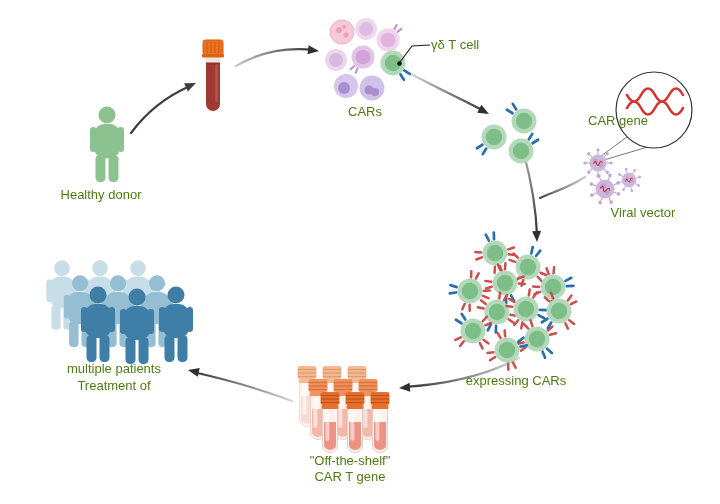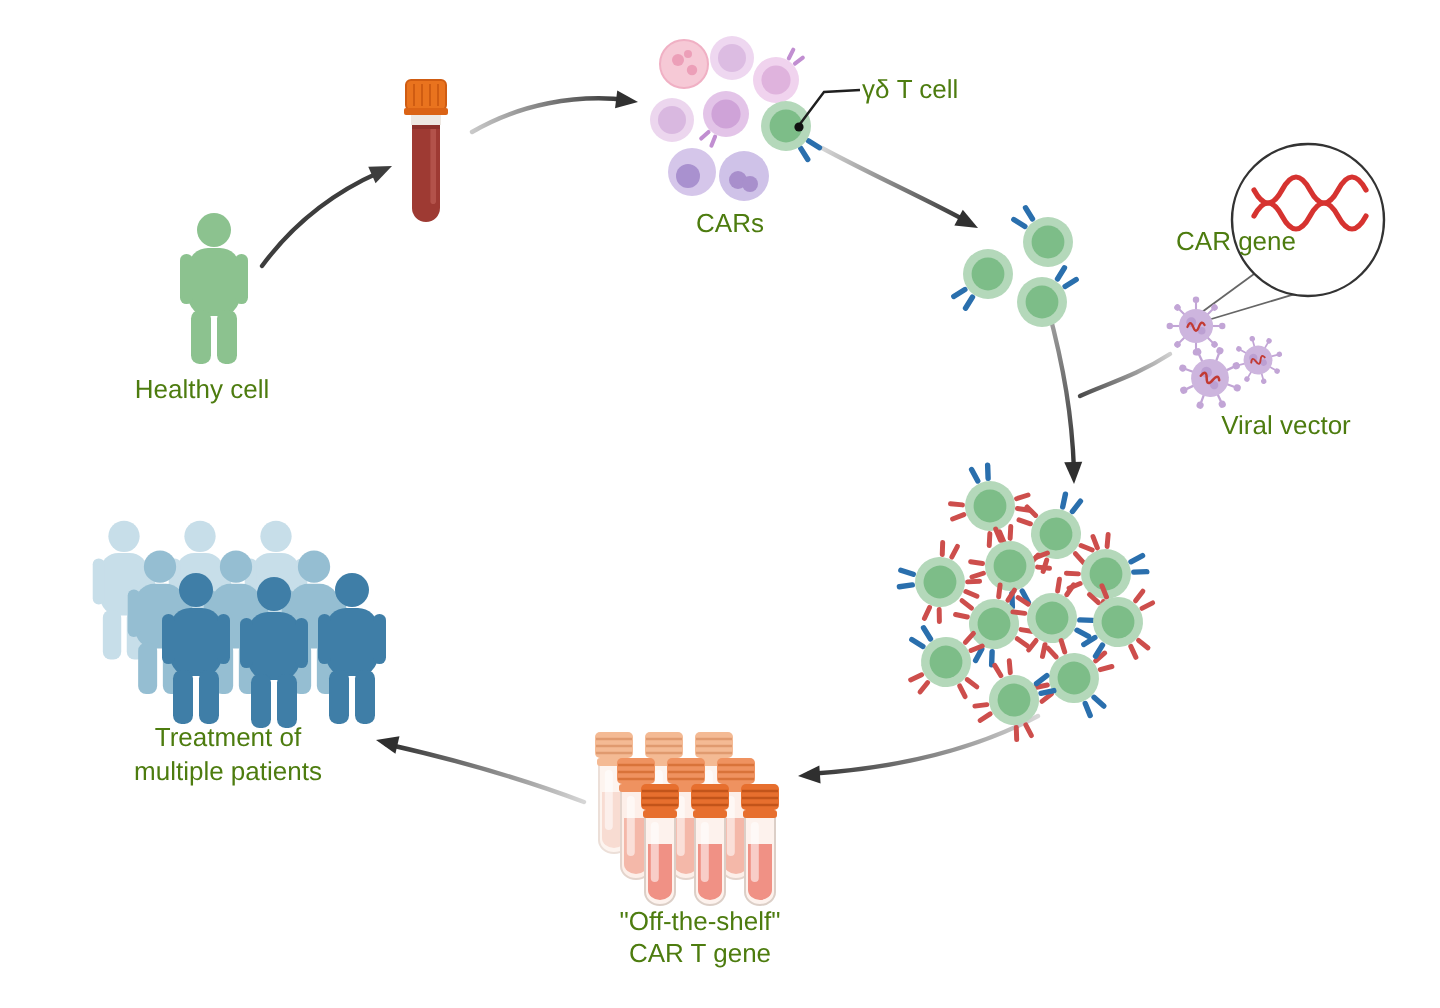--- a/index.html
+++ b/index.html
@@ -304,36 +304,37 @@
       <use href="#person" transform="translate(157,309) scale(0.95)"></use>
     </g>
     <g fill="#3f7ea7">
       <use href="#person" transform="translate(98,322)"></use>
       <use href="#person" transform="translate(137,324)"></use>
       <use href="#person" transform="translate(176,322)"></use>
     </g>
   </g>
 </svg>
 
-<div class="lbl center" style="left:101px;top:187px;">Healthy cell</div>
+<div class="lbl center" style="left:101px;top:187px;">Healthy donor</div>
 
 <div class="lbl center" style="left:365px;top:104px;">CARs</div>
 
 <div class="lbl" style="left:431px;top:37px;">γδ T cell</div>
 
 <div class="lbl center" style="left:618px;top:113px;">CAR gene</div>
 
 <div class="lbl center" style="left:643px;top:205px;">Viral vector</div>
 
 <div class="lbl center lbl-carcluster" style="left:516px;top:374px;">
+  <span class="ln">expressing CARs</span>
 </div>
 
 <div class="lbl center lbl-shelf" style="left:350px;top:453px;">
   <span class="ln">"Off-the-shelf"</span>
   <span class="ln">CAR T gene</span>
 </div>
 
 <div class="lbl center lbl-patients" style="left:114px;top:361px;">
+  <span class="ln">multiple patients</span>
   <span class="ln">Treatment of</span>
-  <span class="ln">multiple patients</span>
 </div>
 
 </div>
 
 </body></html>

